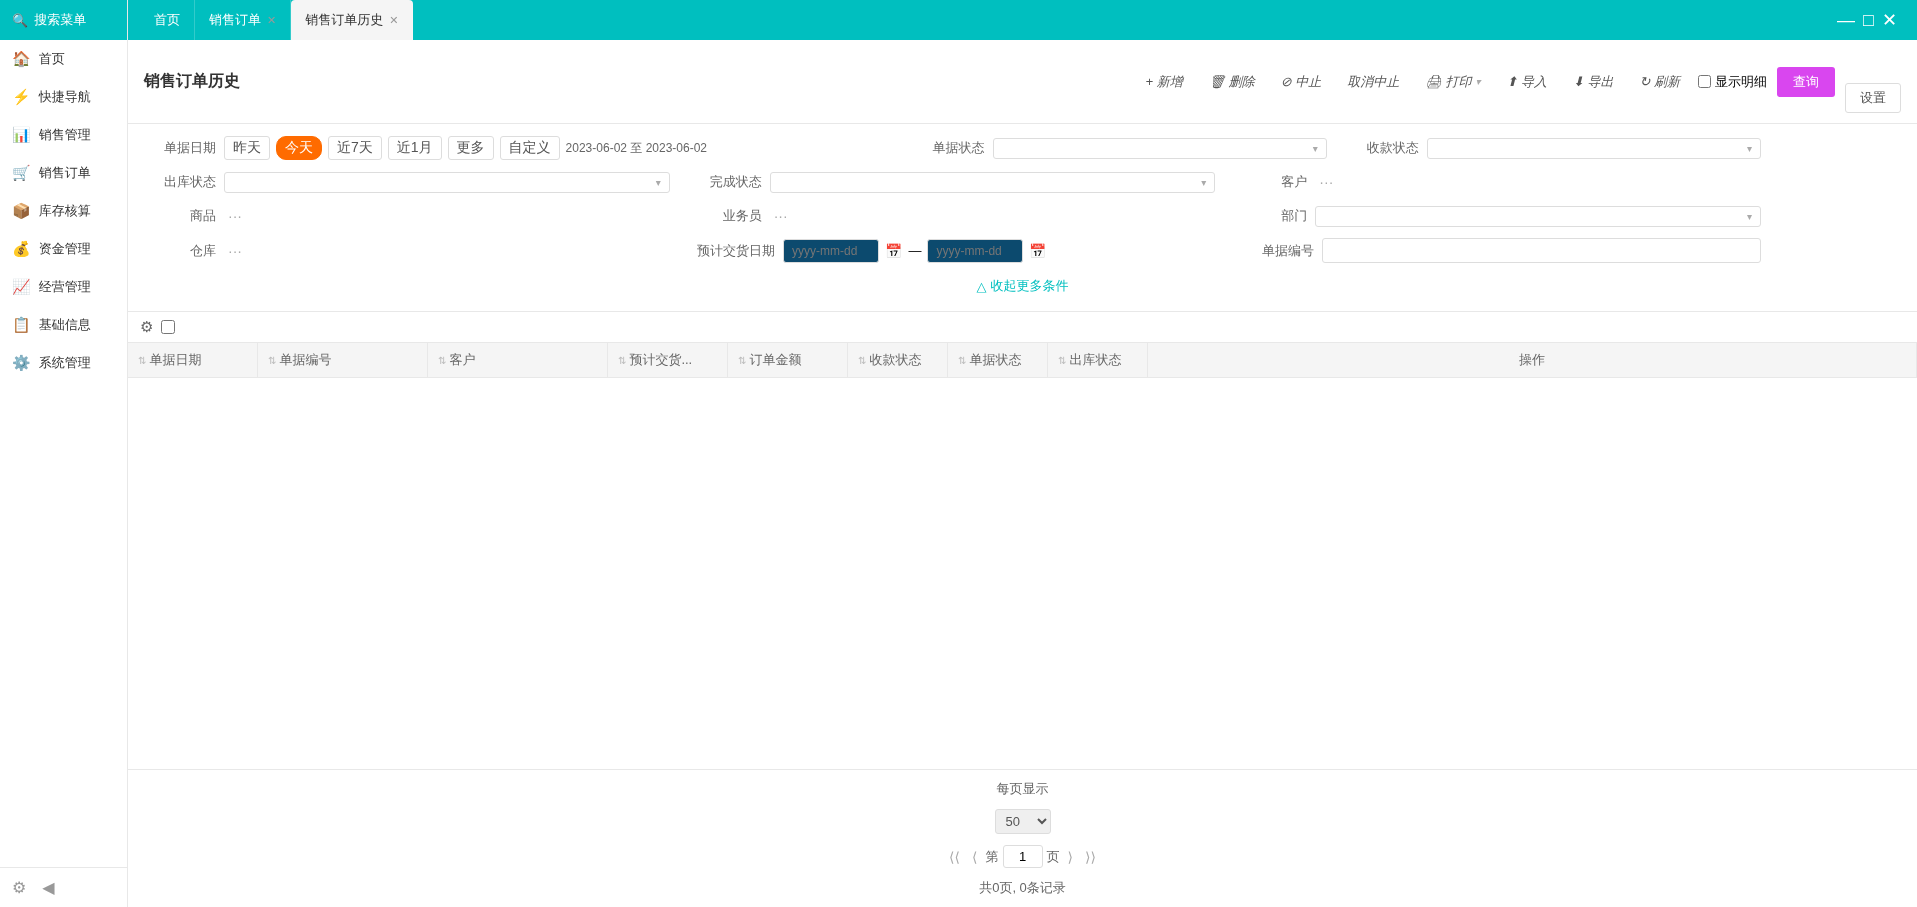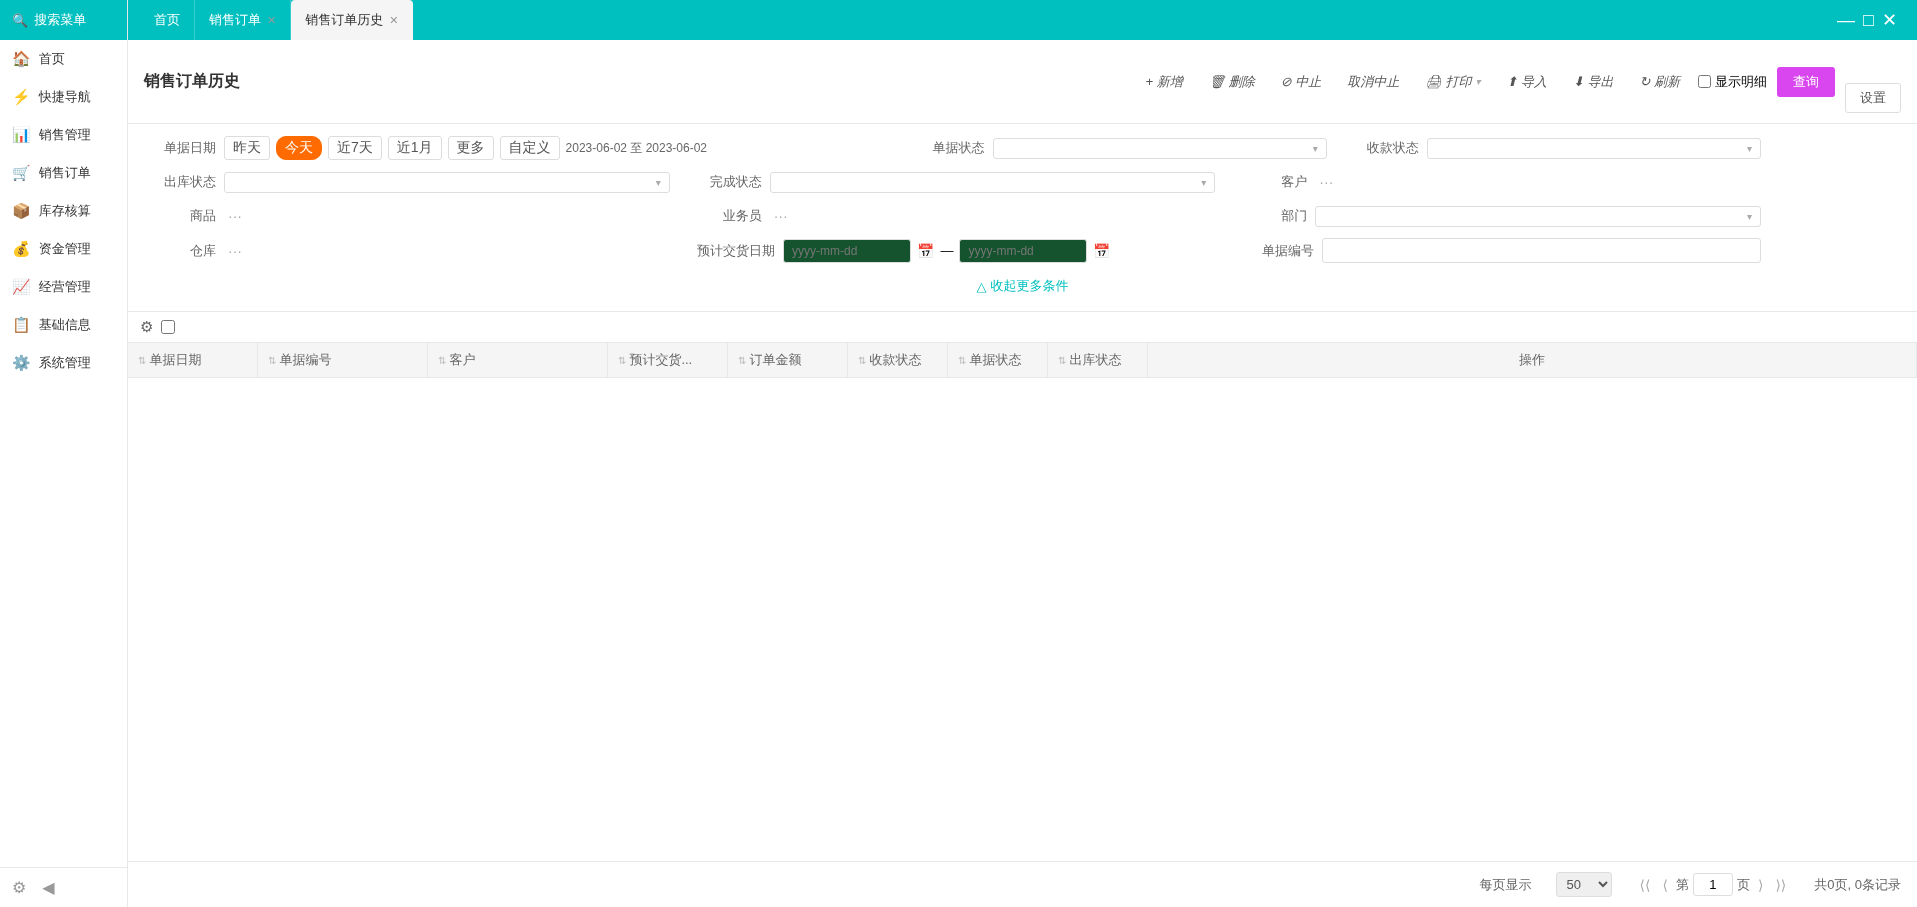--- a/index.html
+++ b/index.html
@@ -207,23 +207,23 @@
       padding: 4px 8px;
       width: 100%;
       color: #555;
       background: #fff;
     }
     .date-input {
       border: 1px solid #ddd;
       border-radius: 3px;
       padding: 4px 8px;
       color: #aaa;
-      background: #14532d;
+      background: #0c4a6e;
       font-size: 12px;
-      width: 128px;
+      width: 96px;
     }
     .date-icon { color: #ff6b00; cursor: pointer; font-size: 14px; }
     .collapse-btn {
       display: flex;
       align-items: center;
       justify-content: center;
       color: #00bfbf;
       cursor: pointer;
       font-size: 12px;
       gap: 4px;
@@ -287,22 +287,23 @@
     }
 
     
     .footer {
       display: flex;
       align-items: center;
       justify-content: flex-end;
       padding: 10px 16px;
       background: #fff;
       border-top: 1px solid #e8e8e8;
-      gap: 24px;
+      gap: 11px;
       flex-shrink: 0;
+      flex-direction: column;
     }
     .footer-label { color: #666; font-size: 13px; }
     .page-size-select {
       border: 1px solid #ddd;
       border-radius: 3px;
       padding: 3px 6px;
       font-size: 13px;
       color: #555;
       cursor: pointer;
     }

